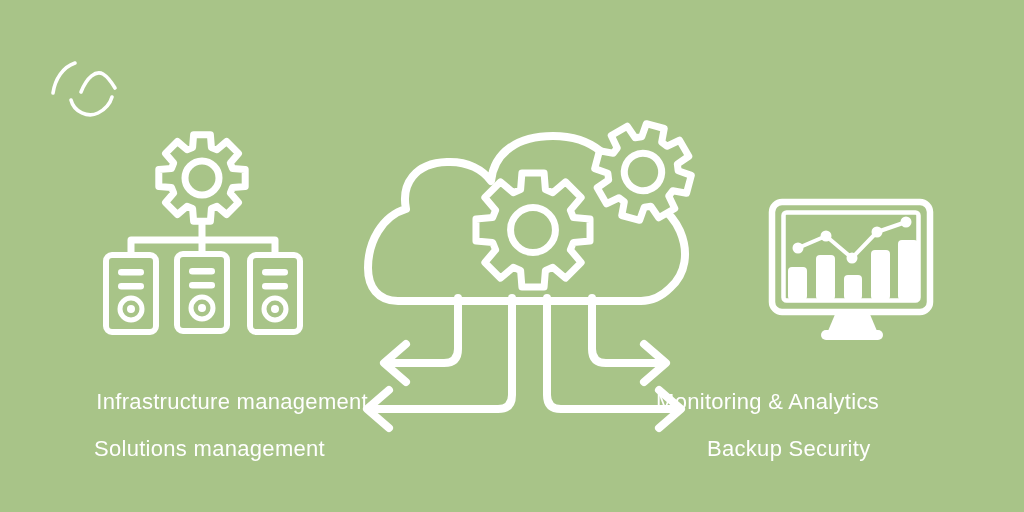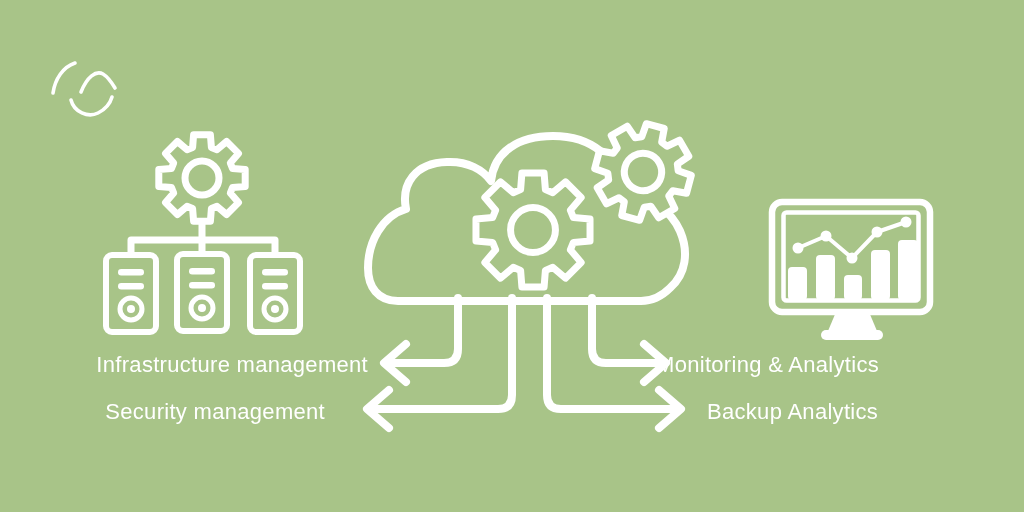--- a/index.html
+++ b/index.html
@@ -15,20 +15,21 @@
     font-family:"Liberation Sans", sans-serif;
   }
   .abs{position:absolute;}
   .label{
     position:absolute;
     color:var(--fg);
     font-size:22px;
     line-height:26px;
     letter-spacing:0.3px;
     white-space:nowrap;
+    margin-top:37px;
   }
   .stroke{stroke:var(--fg);fill:none;stroke-linecap:round;stroke-linejoin:round;}
   .fillw{fill:var(--fg);stroke:none;}
 </style>
 </head>
 <body>
 
 <svg width="0" height="0" style="position:absolute" aria-hidden="true">
   <defs>
     <g id="gear8" stroke-linejoin="round" stroke-linecap="round">
@@ -114,15 +115,15 @@
       <circle cx="906" cy="222" r="5.5"></circle>
     </g>
   </g>
   <g class="fillw">
     <path d="M 836 312 L 869 312 L 877 331 L 828 331 Z"></path>
     <rect x="821" y="330" width="62" height="10" rx="5"></rect>
   </g>
 </svg>
 
 <div class="label" style="right:656px;top:352px">Infrastructure management</div>
-<div class="label" style="right:699px;top:399px">Security management</div>
+<div class="label" style="right:699px;top:399px">Solutions management</div>
 <div class="label" style="left:656px;top:352px">Monitoring &amp; Analytics</div>
-<div class="label" style="left:707px;top:399px">Backup Analytics</div>
+<div class="label" style="left:707px;top:399px">Backup Security</div>
 
 </body></html>

